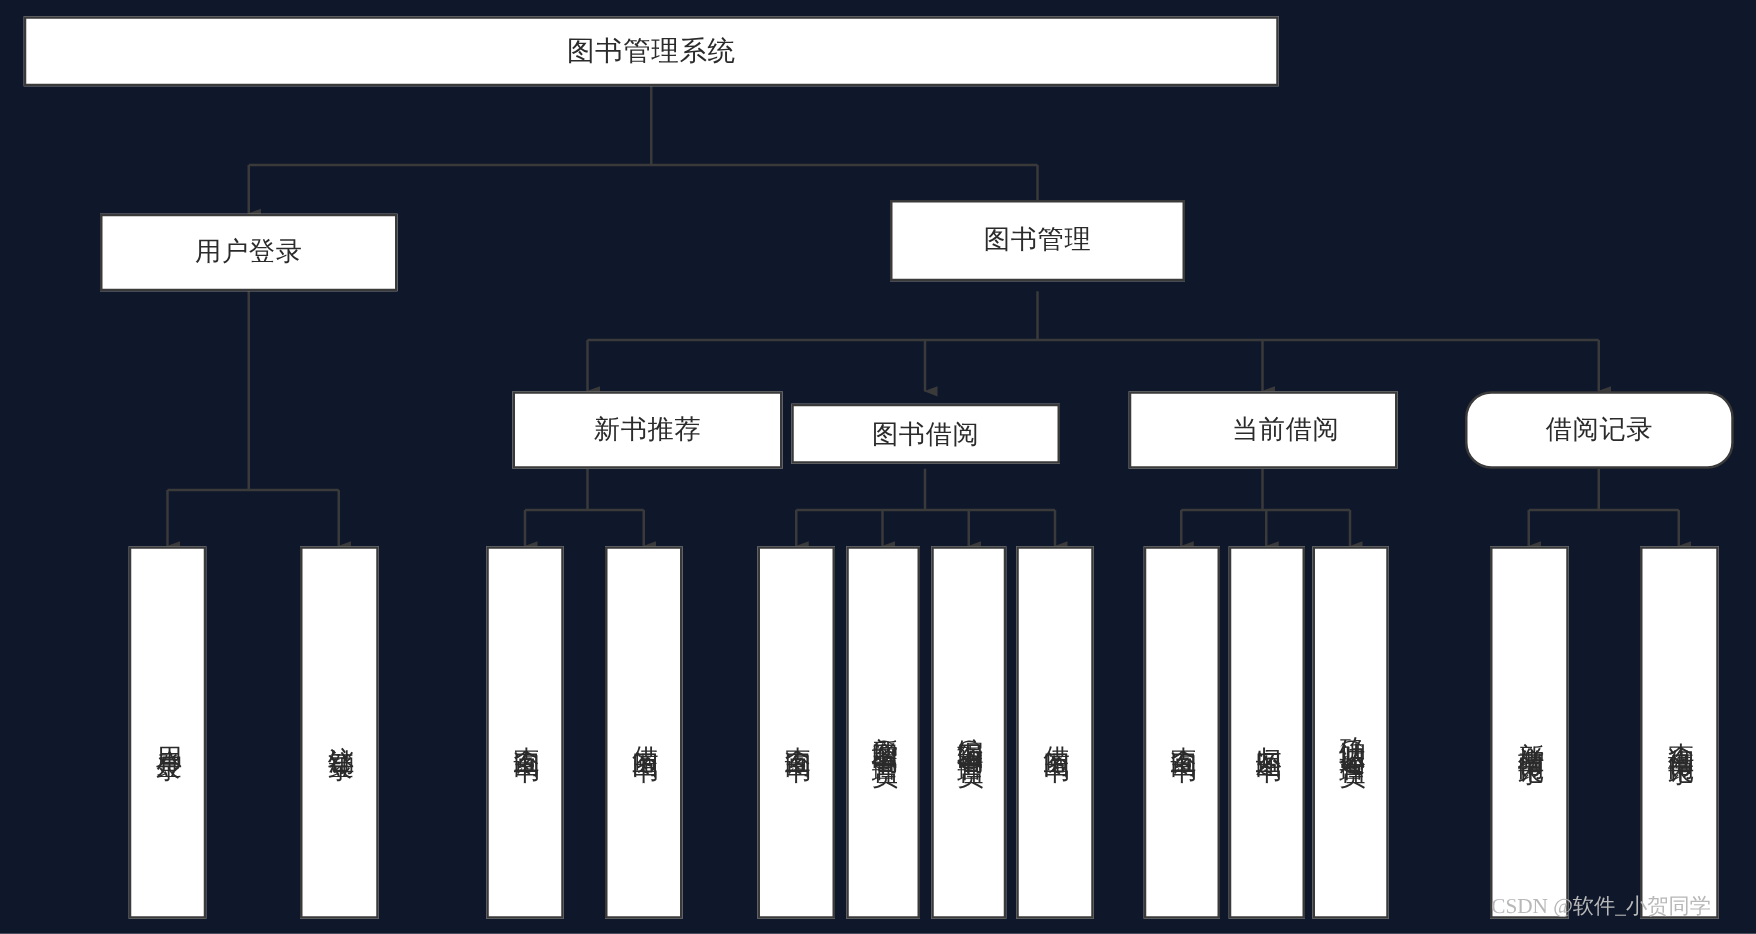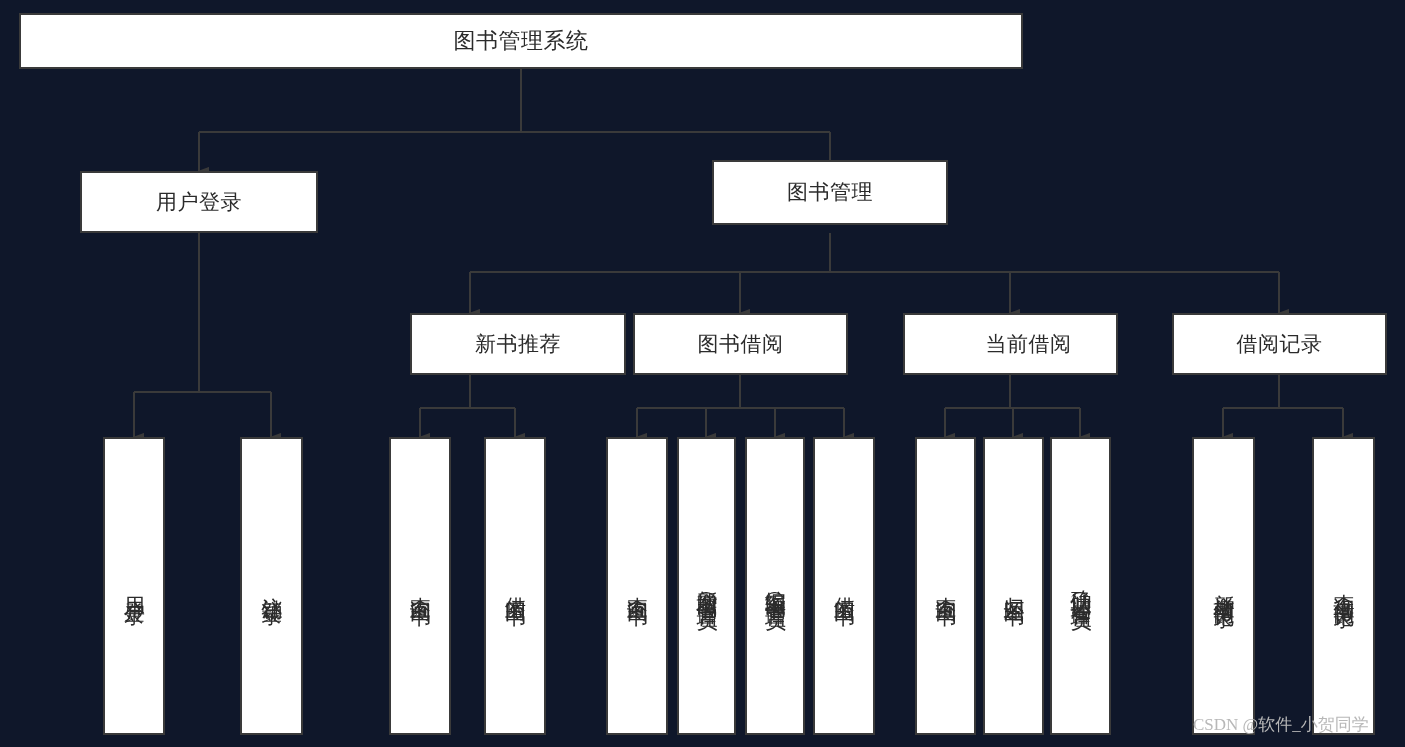--- a/index.html
+++ b/index.html
@@ -135,27 +135,27 @@
       </div>
       <div class="node-box level1" style="left: 80px; top: 171px; width: 238px; height: 62px;">
         <span class="node-label">用户登录</span>
       </div>
       <div class="node-box level1" style="left: 712px; top: 160px; width: 236px; height: 65px; align-items: center;">
         <span class="node-label">图书管理</span>
       </div>
       <div class="node-box level2" style="left: 362px; top: 313px; width: 216px; height: 62px; margin-left: 48px;">
         <span class="node-label">新书推荐</span>
       </div>
-      <div class="node-box level2" style="left: 633px; top: 313px; width: 215px; height: 62px; font-family: Liberation Serif, serif;">
+      <div class="node-box level2" style="left: 633px; top: 323px; width: 215px; height: 48px; font-family: Liberation Serif, serif;">
         <span class="node-label">图书借阅</span>
       </div>
       <div class="node-box level2" style="left: 903px; top: 313px; width: 215px; height: 62px; padding-left: 36px;">
         <span class="node-label">当前借阅</span>
       </div>
-      <div class="node-box level2" style="left: 1172px; top: 313px; width: 215px; height: 62px;">
+      <div class="node-box level2" style="left: 1172px; top: 313px; width: 215px; height: 62px; border-radius: 21px;">
         <span class="node-label">借阅记录</span>
       </div>
       <div class="node-box vertical leaf" style="left: 103px; top: 437px; width: 62px; height: 298px;">
         <span class="node-label">用户登录</span>
       </div>
       <div class="node-box vertical leaf" style="left: 240px; top: 437px; width: 63px; height: 298px;">
         <span class="node-label">注销登录</span>
       </div>
       <div class="node-box vertical leaf" style="left: 389px; top: 437px; width: 62px; height: 298px;">
         <span class="node-label">查询图书</span>

